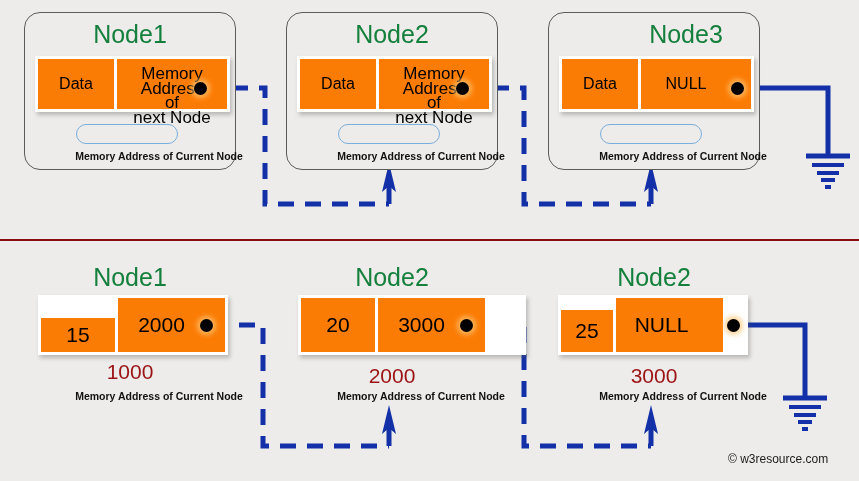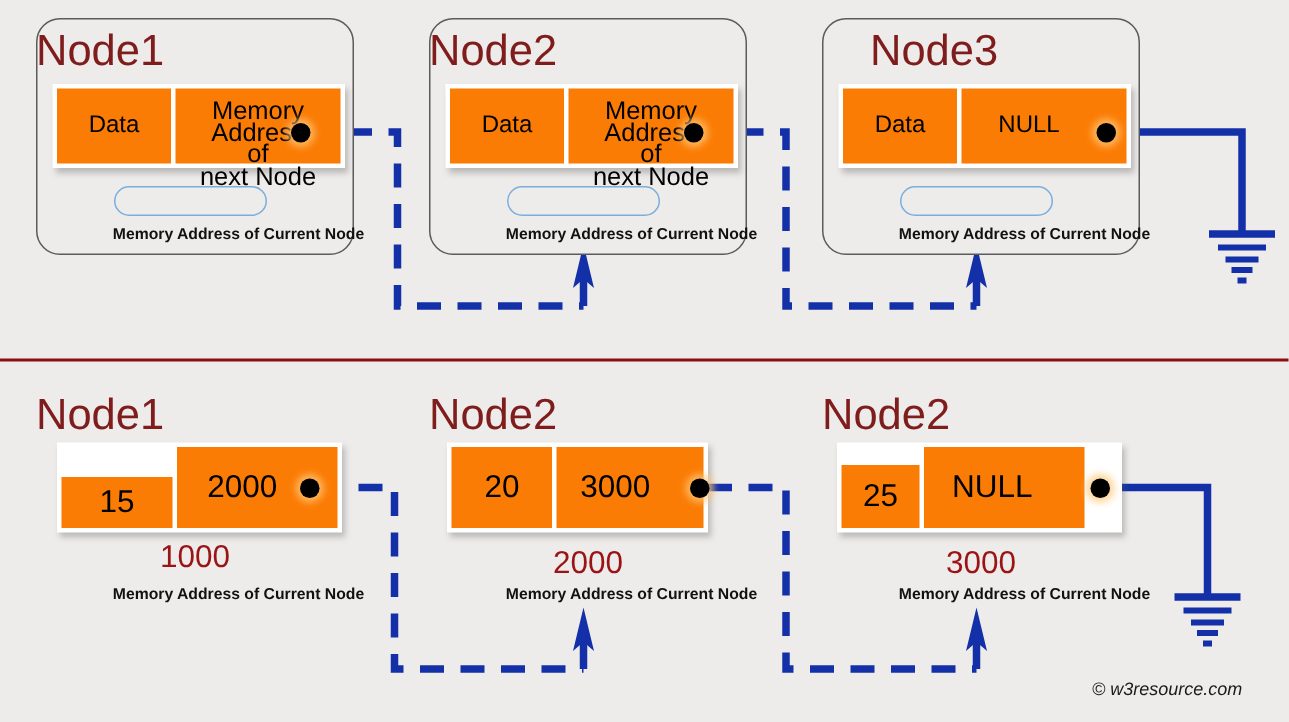--- a/index.html
+++ b/index.html
@@ -23,22 +23,23 @@
     position:absolute;
     border:1.6px solid #5b5b5b;
     border-radius:16px;
     background:#edecea;
     box-sizing:border-box;
   }
 
   
   .node-title{
     position:absolute;
-    color:#7f1d1d;
-    font-size:29px;
+    text-align:center;
+    color:#15803d;
+    font-size:25px;
     line-height:30px;
     letter-spacing:0px;
     white-space:nowrap;
   }
 
   
   .cells{
     position:absolute;
     background:#ffffff;
     padding:3px;
@@ -252,21 +253,21 @@
     </div>
   </div>
   <div class="dot" style="left:200px;top:319px;"></div>
 
   <div class="addr" style="left:24px;top:360px;width:212px;">1000</div>
 
   <div class="caption" style="left:24px;top:390px;width:212px;">Memory Address of Current Node</div>
 
   <div class="node-title" style="left:286px;top:262px;width:212px;">Node2</div>
 
-  <div class="cells" style="left:298px;top:295px;width:174px;height:60px;">
+  <div class="cells" style="left:298px;top:295px;width:228px;height:60px;">
     <div class="cell left" style="width:74px;">
       <span class="cell-text-num">20</span>
     </div>
     <div class="cell" style="width:107px;">
       <span class="cell-text-num" style="position:relative;left:-10px;">3000</span>
     </div>
   </div>
   <div class="dot" style="left:460px;top:319px;"></div>
 
   <div class="addr" style="left:286px;top:364px;width:212px;">2000</div>
@@ -282,18 +283,18 @@
     <div class="cell" style="width:107px;">
       <span class="cell-text-num" style="position:relative;left:-8px;">NULL</span>
     </div>
   </div>
   <div class="dot" style="left:727px;top:319px;"></div>
 
   <div class="addr" style="left:548px;top:364px;width:212px;">3000</div>
 
   <div class="caption" style="left:548px;top:390px;width:212px;">Memory Address of Current Node</div>
 
-  <div class="watermark" style="left:728px;top:452px;font-style:italic;">
+  <div class="watermark" style="left:728px;top:452px;">
     <span>©</span>
     <span>w3resource.com</span>
   </div>
 
 </div>
 
 </body></html>

